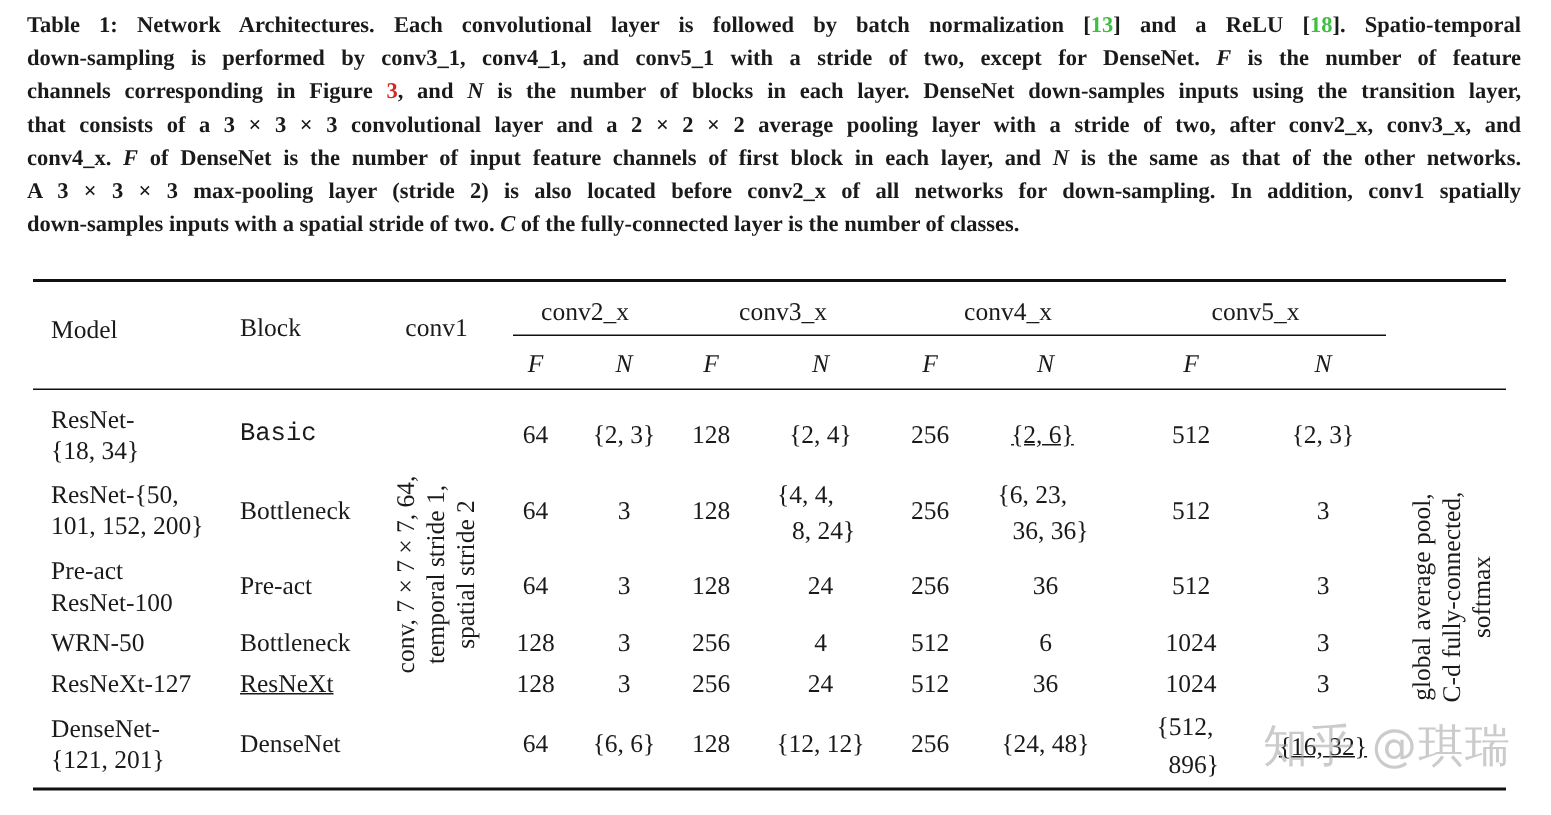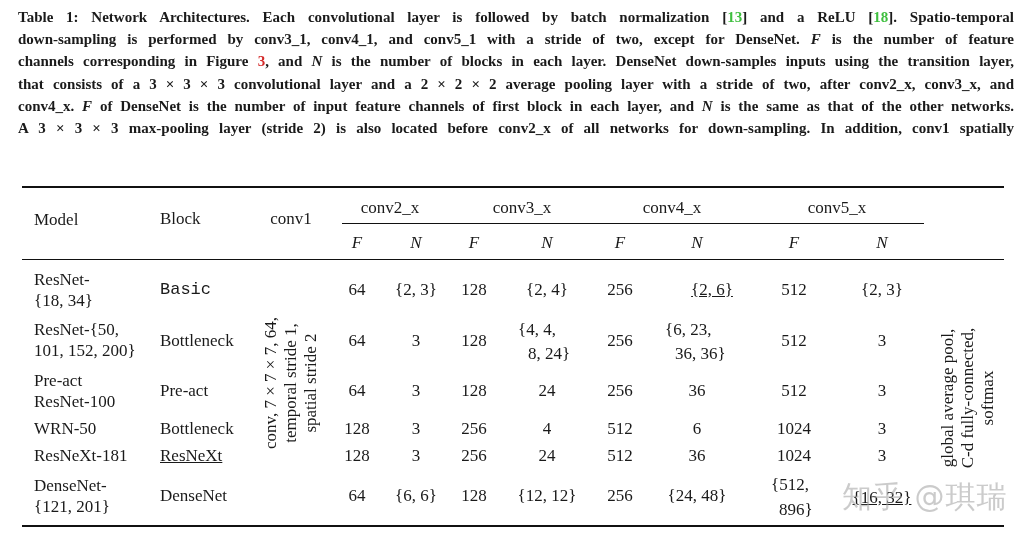--- a/index.html
+++ b/index.html
@@ -36,20 +36,21 @@
 </head>
 <body>
 
 <div class="caption">
   <span class="cline"><span>Table 1: Network Architectures. Each convolutional layer is followed by batch normalization [</span><span class="cite-green">13</span><span>] and a ReLU [</span><span class="cite-green">18</span><span>]. Spatio-temporal</span></span>
   <span class="cline"><span>down-sampling is performed by conv3_1, conv4_1, and conv5_1 with a stride of two, except for DenseNet. </span><i>F</i><span> is the number of feature</span></span>
   <span class="cline"><span>channels corresponding in Figure </span><span class="ref-red">3</span><span>, and </span><i>N</i><span> is the number of blocks in each layer. DenseNet down-samples inputs using the transition layer,</span></span>
   <span class="cline"><span>that consists of a 3 × 3 × 3 convolutional layer and a 2 × 2 × 2 average pooling layer with a stride of two, after conv2_x, conv3_x, and</span></span>
   <span class="cline"><span>conv4_x. </span><i>F</i><span> of DenseNet is the number of input feature channels of first block in each layer, and </span><i>N</i><span> is the same as that of the other networks.</span></span>
   <span class="cline"><span>A 3 × 3 × 3 max-pooling layer (stride 2) is also located before conv2_x of all networks for down-sampling. In addition, conv1 spatially</span></span>
+  <span class="cline last"><span>down-samples inputs with a spatial stride of two. </span><i>C</i><span> of the fully-connected layer is the number of classes.</span></span>
 </div>
 
 <div class="rule" style="left:22px;top:186px;width:982px;height:2px;"></div>
 <div class="rule" style="left:342px;top:223px;width:112px;height:1px;"></div>
 <div class="rule" style="left:454px;top:223px;width:142px;height:1px;"></div>
 <div class="rule" style="left:596px;top:223px;width:158px;height:1px;"></div>
 <div class="rule" style="left:754px;top:223px;width:170px;height:1px;"></div>
 <div class="rule" style="left:22px;top:259px;width:982px;height:1px;"></div>
 <div class="rule" style="left:22px;top:525px;width:982px;height:2px;"></div>
 
@@ -70,21 +71,21 @@
 <i class="cell hdr" style="left:794px;top:232px;">F</i>
 <i class="cell hdr" style="left:882px;top:232px;">N</i>
 
 <div class="cell left" style="left:34px;top:269px;"><span>ResNet-</span><br><span>{18, 34}</span></div>
 <div class="cell left" style="left:160px;top:279px;font-family:Liberation Mono, monospace;">Basic</div>
 <div class="cell" style="left:357px;top:279px;">64</div>
 <div class="cell" style="left:416px;top:279px;">{2, 3}</div>
 <div class="cell" style="left:474px;top:279px;">128</div>
 <div class="cell" style="left:547px;top:279px;">{2, 4}</div>
 <div class="cell" style="left:620px;top:279px;">256</div>
-<div class="cell" style="left:712px;top:279px;text-decoration:underline;">{2, 6}</div>
+<div class="cell" style="left:695px;top:279px;text-decoration:underline;">{2, 6}</div>
 <div class="cell" style="left:794px;top:279px;">512</div>
 <div class="cell" style="left:882px;top:279px;">{2, 3}</div>
 
 <div class="cell left" style="left:34px;top:319px;"><span>ResNet-{50,</span><br><span>101, 152, 200}</span></div>
 <div class="cell left" style="left:160px;top:330px;">Bottleneck</div>
 <div class="cell" style="left:357px;top:330px;">64</div>
 <div class="cell" style="left:416px;top:330px;">3</div>
 <div class="cell" style="left:474px;top:330px;">128</div>
 <div class="cell left" style="left:518px;top:318px;line-height:24px;"><span>{4, 4,</span><br><span style="padding-left:10px">8, 24}</span></div>
 <div class="cell" style="left:620px;top:330px;">256</div>
@@ -107,21 +108,21 @@
 <div class="cell left" style="left:160px;top:418px;">Bottleneck</div>
 <div class="cell" style="left:357px;top:418px;">128</div>
 <div class="cell" style="left:416px;top:418px;">3</div>
 <div class="cell" style="left:474px;top:418px;">256</div>
 <div class="cell" style="left:547px;top:418px;">4</div>
 <div class="cell" style="left:620px;top:418px;">512</div>
 <div class="cell" style="left:697px;top:418px;">6</div>
 <div class="cell" style="left:794px;top:418px;">1024</div>
 <div class="cell" style="left:882px;top:418px;">3</div>
 
-<div class="cell left" style="left:34px;top:445px;">ResNeXt-181</div>
+<div class="cell left" style="left:34px;top:445px;">ResNeXt-127</div>
 <div class="cell left" style="left:160px;top:445px;text-decoration:underline;">ResNeXt</div>
 <div class="cell" style="left:357px;top:445px;">128</div>
 <div class="cell" style="left:416px;top:445px;">3</div>
 <div class="cell" style="left:474px;top:445px;">256</div>
 <div class="cell" style="left:547px;top:445px;">24</div>
 <div class="cell" style="left:620px;top:445px;">512</div>
 <div class="cell" style="left:697px;top:445px;">36</div>
 <div class="cell" style="left:794px;top:445px;">1024</div>
 <div class="cell" style="left:882px;top:445px;">3</div>
 

